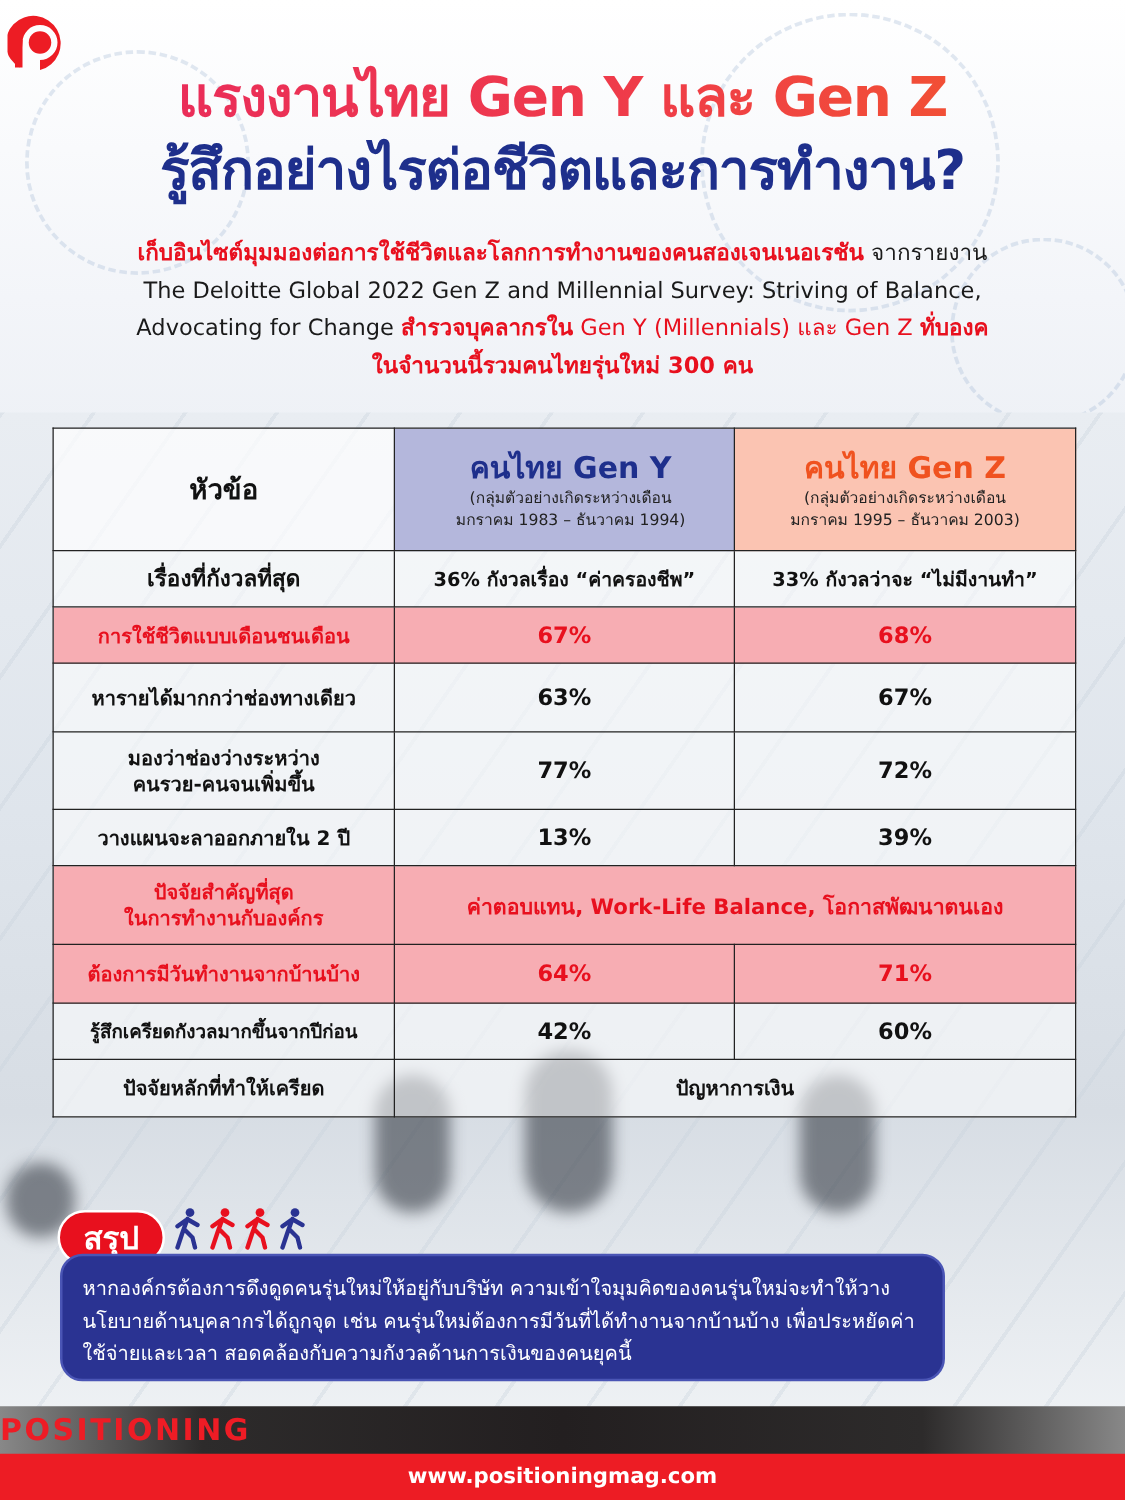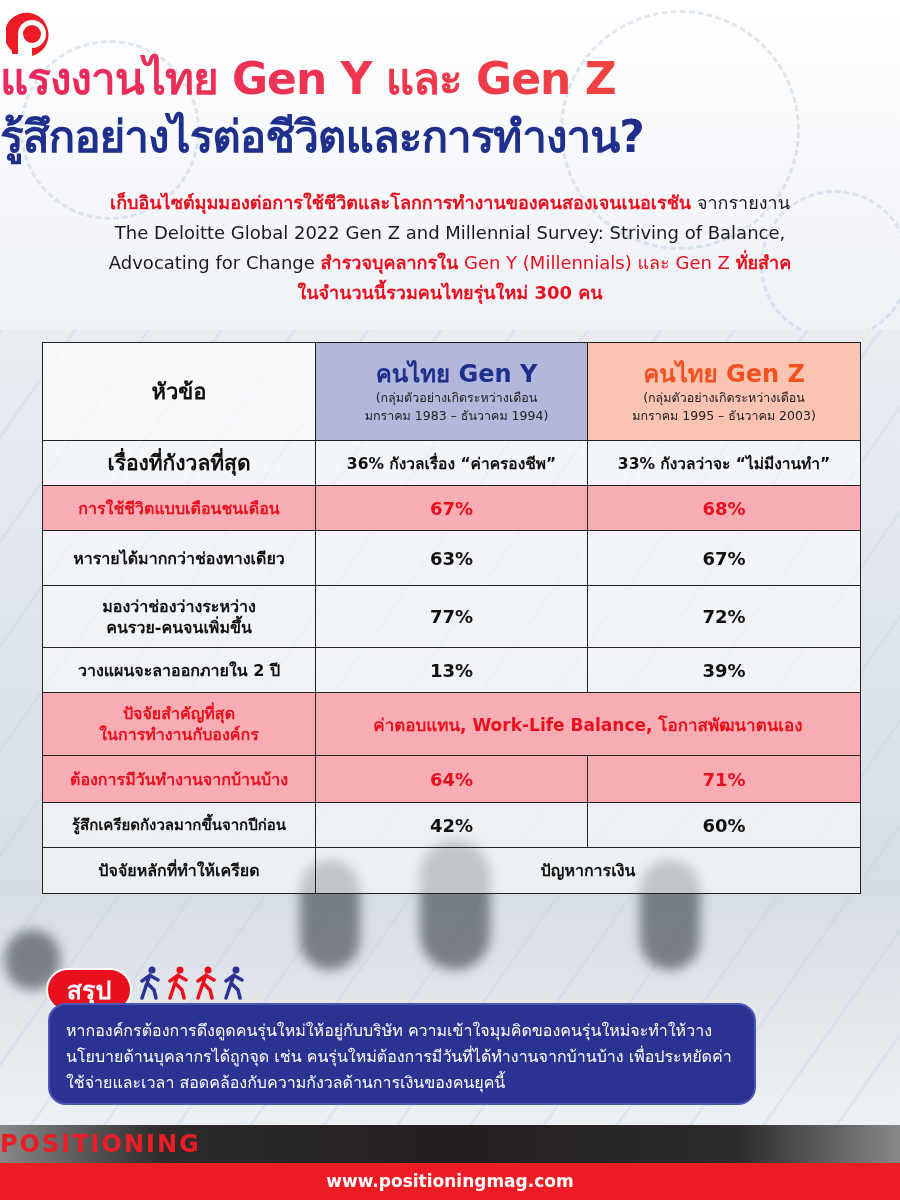--- a/index.html
+++ b/index.html
@@ -29,21 +29,21 @@
     position: absolute; border: 3px dashed rgba(170,190,215,0.35); border-radius: 50%;
   }
 
   
   .logo {
     position: absolute; left: 6px; top: 8px; width: 52px; height: 52px;
   }
 
   
   .title1, .title2 {
-    position: absolute; left: 0; width: 900px; 
+    position: absolute; left: 0; width: 900px; text-align: center;
     font-family: "DejaVu Sans", sans-serif; font-weight: bold; letter-spacing: -1px;
   }
   .title1 {
     top: 48px; font-size: 44px; line-height: 62px;
     background: linear-gradient(90deg, #e8285f 0%, #ef3b4a 55%, #f35a2b 100%);
     -webkit-background-clip: text; background-clip: text; color: transparent;
   }
   .title2 { top: 106px; font-size: 44px; line-height: 62px; color: #1e2f8c; }
 
   .intro {
@@ -129,21 +129,21 @@
 
 <div class="title1">แรงงานไทย Gen Y และ Gen Z</div>
 <div class="title2">รู้สึกอย่างไรต่อชีวิตและการทำงาน?</div>
 
 <div class="intro">
   <div>
     <span class="red">เก็บอินไซต์มุมมองต่อการใช้ชีวิตและโลกการทำงานของคนสองเจนเนอเรชัน</span><span> จากรายงาน</span>
   </div>
   <div>The Deloitte Global 2022 Gen Z and Millennial Survey: Striving of Balance,</div>
   <div>
-    <span>Advocating for Change </span><span class="red">สำรวจบุคลากรใน</span><span class="red-n"> Gen Y (Millennials) และ Gen Z </span><span class="red">ทั่ยสำค</span>
+    <span>Advocating for Change </span><span class="red">สำรวจบุคลากรใน</span><span class="red-n"> Gen Y (Millennials) และ Gen Z </span><span class="red">ทั่บองค</span>
   </div>
   <div><span class="red">ในจำนวนนี้รวมคนไทยรุ่นใหม่ 300 คน</span></div>
 </div>
 
 <table class="tbl">
   <colgroup>
       <col class="c1">
       <col class="c2">
       <col class="c3">
     </colgroup>
@@ -155,21 +155,21 @@
       <div class="hdr-sub">(กลุ่มตัวอย่างเกิดระหว่างเดือน</div>
       <div class="hdr-sub">มกราคม 1983 – ธันวาคม 1994)</div>
     </td>
     <td class="hdr-z">
       <div class="hdr-title-z">คนไทย Gen Z</div>
       <div class="hdr-sub">(กลุ่มตัวอย่างเกิดระหว่างเดือน</div>
       <div class="hdr-sub">มกราคม 1995 – ธันวาคม 2003)</div>
     </td>
   </tr>
   <tr style="height:45px;">
-    <td class="lbl" style="font-size:21px;">เรื่องที่กังวลที่สุด</td>
+    <td class="lbl" style="font-size:18px;">เรื่องที่กังวลที่สุด</td>
     <td class="worry">36% กังวลเรื่อง “ค่าครองชีพ”</td>
     <td class="worry">33% กังวลว่าจะ “ไม่มีงานทำ”</td>
   </tr>
   <tr class="pink" style="height:45px;">
     <td class="lbl">การใช้ชีวิตแบบเดือนชนเดือน</td>
     <td class="val">67%</td>
     <td class="val">68%</td>
   </tr>
   <tr style="height:55px;">
     <td class="lbl">หารายได้มากกว่าช่องทางเดียว</td>

